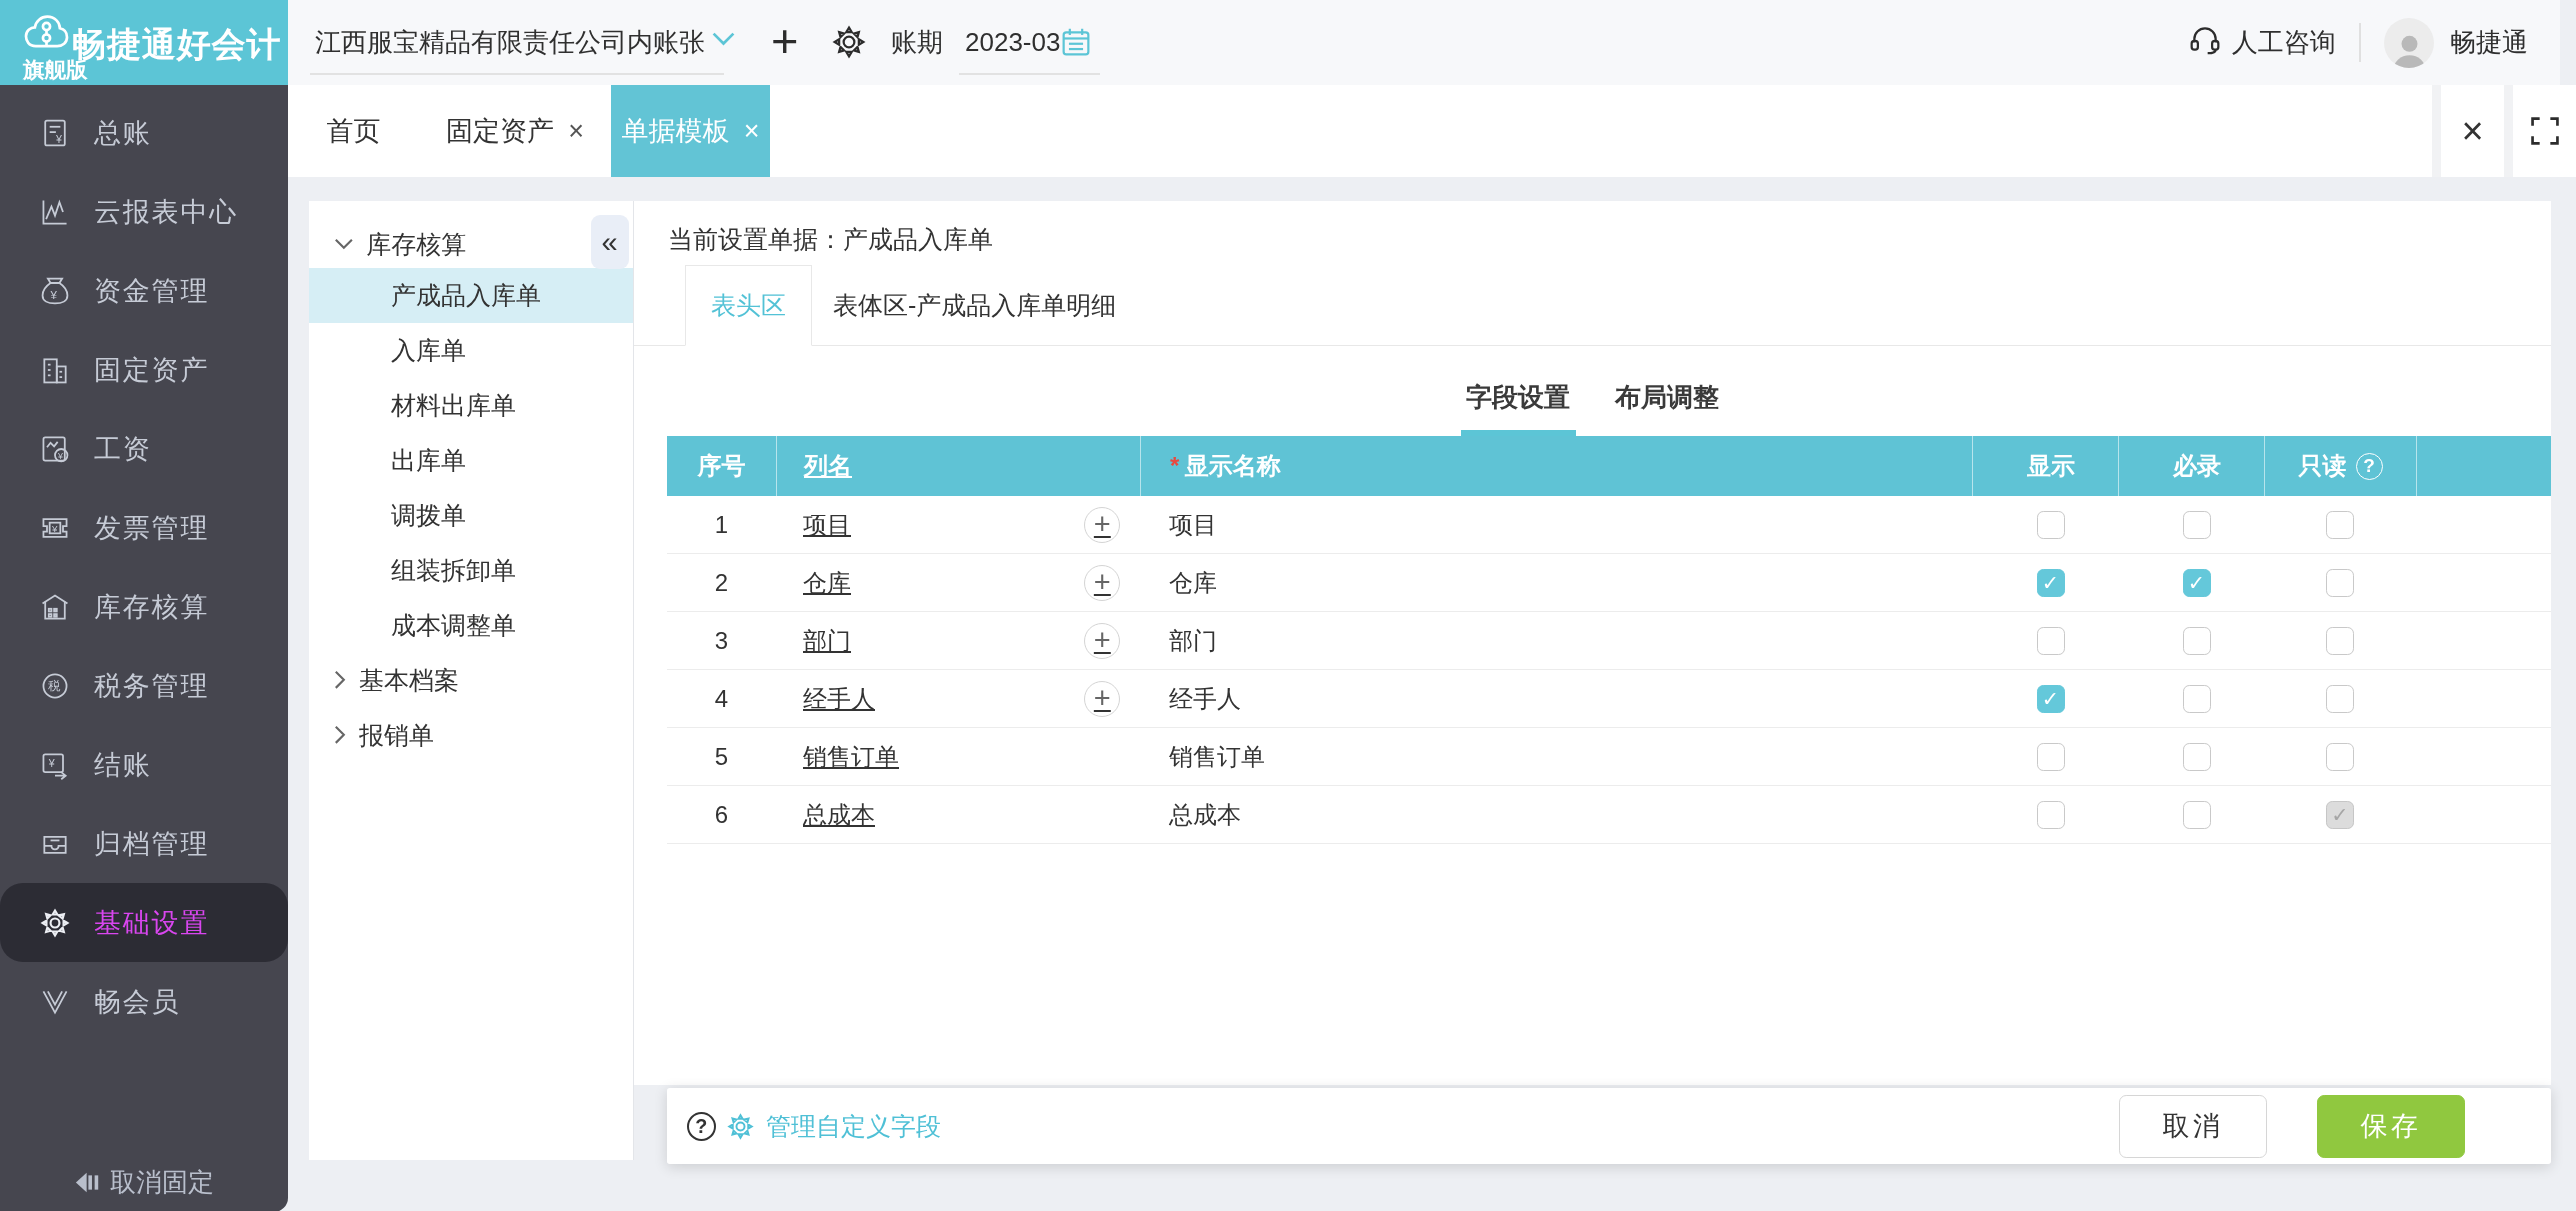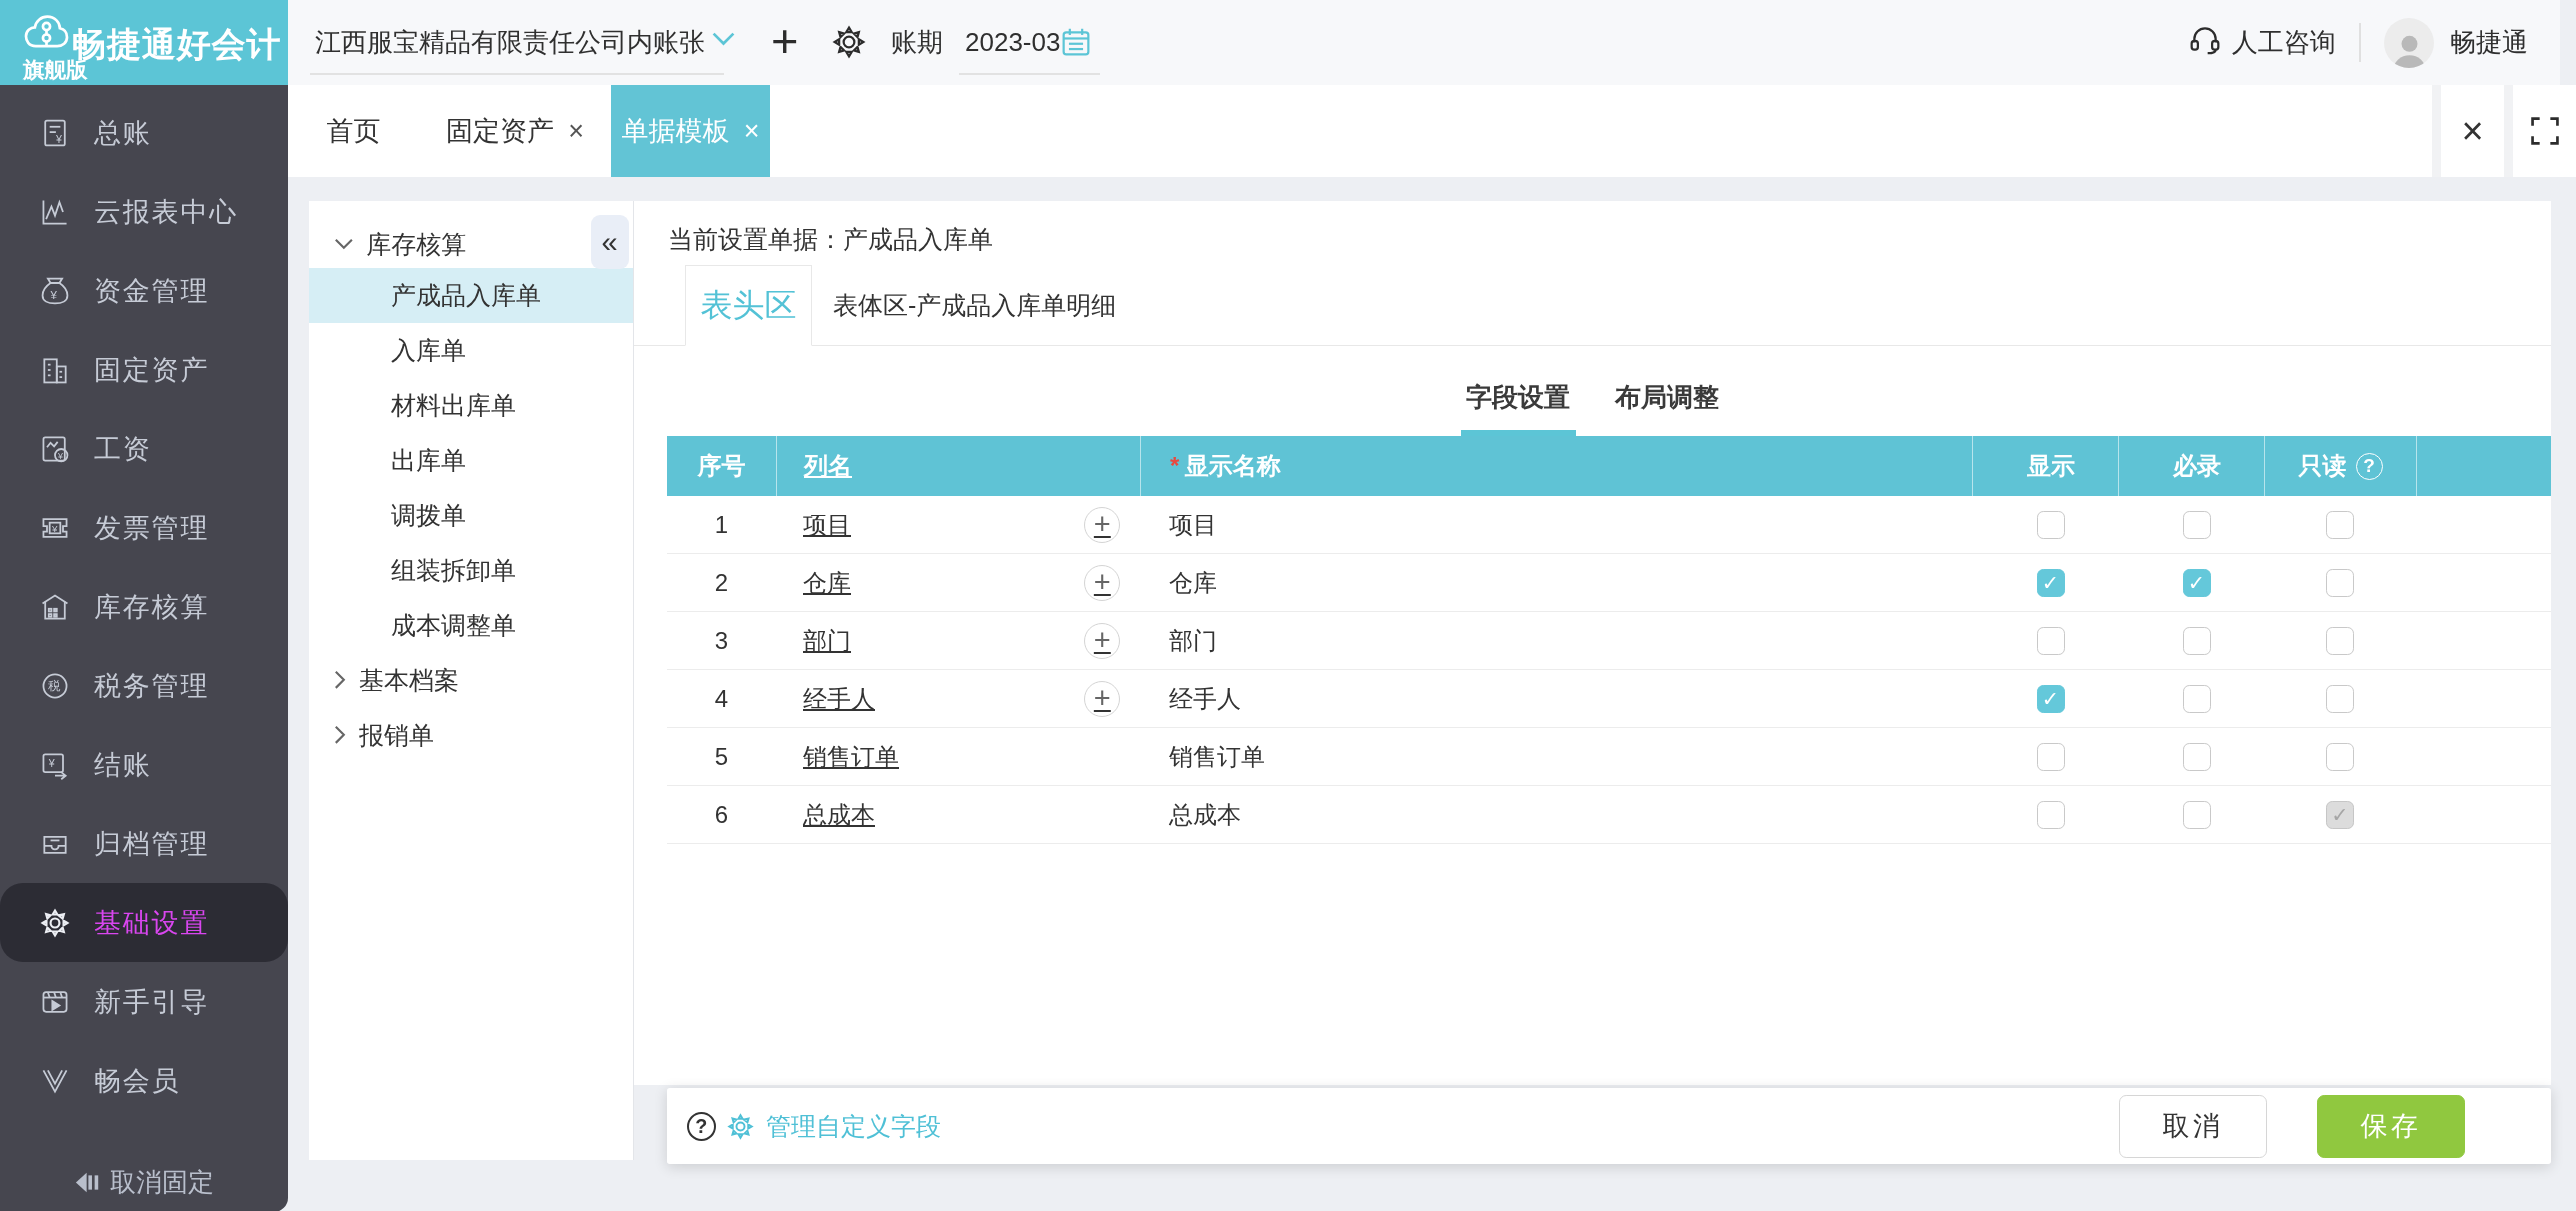--- a/index.html
+++ b/index.html
@@ -55,21 +55,21 @@
   .tree-group.g2 { margin-top:0; height:55px; }
   .tree-children { }
   .tree-child { height:55px; line-height:55px; padding-left:82px; font-size:25px; color:#333; cursor:pointer; white-space:nowrap; }
   .tree-child.selected { background:#d6eef5; }
   .chev { flex:0 0 auto; }
 
   
   .main-card { position:absolute; left:634px; top:201px; width:1917px; height:884px; background:#fff; }
   .doc-title { position:absolute; left:34px; top:21.5px; font-size:25px; color:#333; }
   .area-tabs { position:absolute; left:0; top:64px; width:100%; height:81px; border-bottom:0.9px solid #e8e8e8; }
-  .area-tab.first { position:absolute; left:51px; top:0; width:127px; height:81px; background:#fff; border:0.9px solid #e8e8e8; border-bottom:1.8px solid #fff; display:flex; align-items:center; justify-content:center; font-size:32px; color:#53c2d6; z-index:1; }
+  .area-tab.first { position:absolute; left:51px; top:0; width:127px; height:81px; background:#fff; border:0.9px solid #e8e8e8; border-bottom:1.8px solid #fff; display:flex; align-items:center; justify-content:center; font-size:25px; color:#53c2d6; z-index:1; }
   .area-tab.second { position:absolute; left:199px; top:0; height:81px; display:flex; align-items:center; font-size:25px; color:#333; }
   .sub-tabs { position:absolute; left:0; top:163px; width:100%; height:72px; display:flex; justify-content:center; gap:34px; }
   .sub-tab { font-size:26px; font-weight:bold; color:#3a3a3a; padding:16px 5.4px 12.5px 5.4px; cursor:pointer; }
   .sub-tab.active { border-bottom:6.3px solid #5cc5d6; }
 
   
   .ftable { position:absolute; left:33px; top:235px; width:1884px; }
   .thead { display:flex; height:60px; background:#5fc3d5; color:#fff; font-size:24px; font-weight:bold; align-items:stretch; }
   .th { display:flex; align-items:center; }
   .th + .th { border-left:0.9px solid rgba(255,255,255,0.55); }
@@ -285,31 +285,20 @@
       </div>
       <div class="side-item active">
         <svg class="side-icon" viewBox="0 0 36 36" fill="none" stroke="#eceef3" stroke-width="2.4">
           <circle cx="18" cy="18" r="5"></circle>
           <path d="M18 4 l2.6 4.4 h-5.2 z M18 32 l2.6 -4.4 h-5.2 z M4 18 l4.4 -2.6 v5.2 z M32 18 l-4.4 -2.6 v5.2 z M8 8 l5 1.4 L9.4 13 z M28 8 l-1.4 5 L22 9.4 z M8 28 l1.4 -5 L13 26.6 z M28 28 l-5 -1.4 L26.6 23 z"></path>
         </svg>
         <span class="si-label">基础设置</span>
       </div>
       <div class="side-item">
         <svg class="side-icon" viewBox="0 0 36 36" fill="none" stroke="#c6cbd6" stroke-width="2">
-          <rect x="5" y="7" width="26" height="22" rx="3"></rect>
-            <line x1="5" y1="13" x2="31" y2="13"></line>
-            <line x1="10" y1="7" x2="12" y2="13"></line>
-            <line x1="17" y1="7" x2="19" y2="13"></line>
-            <line x1="24" y1="7" x2="26" y2="13"></line>
-            <path d="M15 17 l8 5 l-8 5 z" fill="#c6cbd6"></path>
-        </svg>
-        <span class="si-label">新手引导</span>
-      </div>
-      <div class="side-item">
-        <svg class="side-icon" viewBox="0 0 36 36" fill="none" stroke="#c6cbd6" stroke-width="2">
           <path d="M5 6 l13 24 L31 6 M10 6 l8 15 L26 6"></path>
         </svg>
         <span class="si-label">畅会员</span>
       </div>
     </div>
     <div class="unpin">
       <svg width="27" height="25" viewBox="0 0 30 28" fill="#b9bfcc">
         <path d="M14 14 L26 3 v22 z" transform="translate(-12,0)"></path>
           <rect x="16" y="6" width="4" height="16"></rect>
           <rect x="23" y="6" width="4" height="16"></rect>

